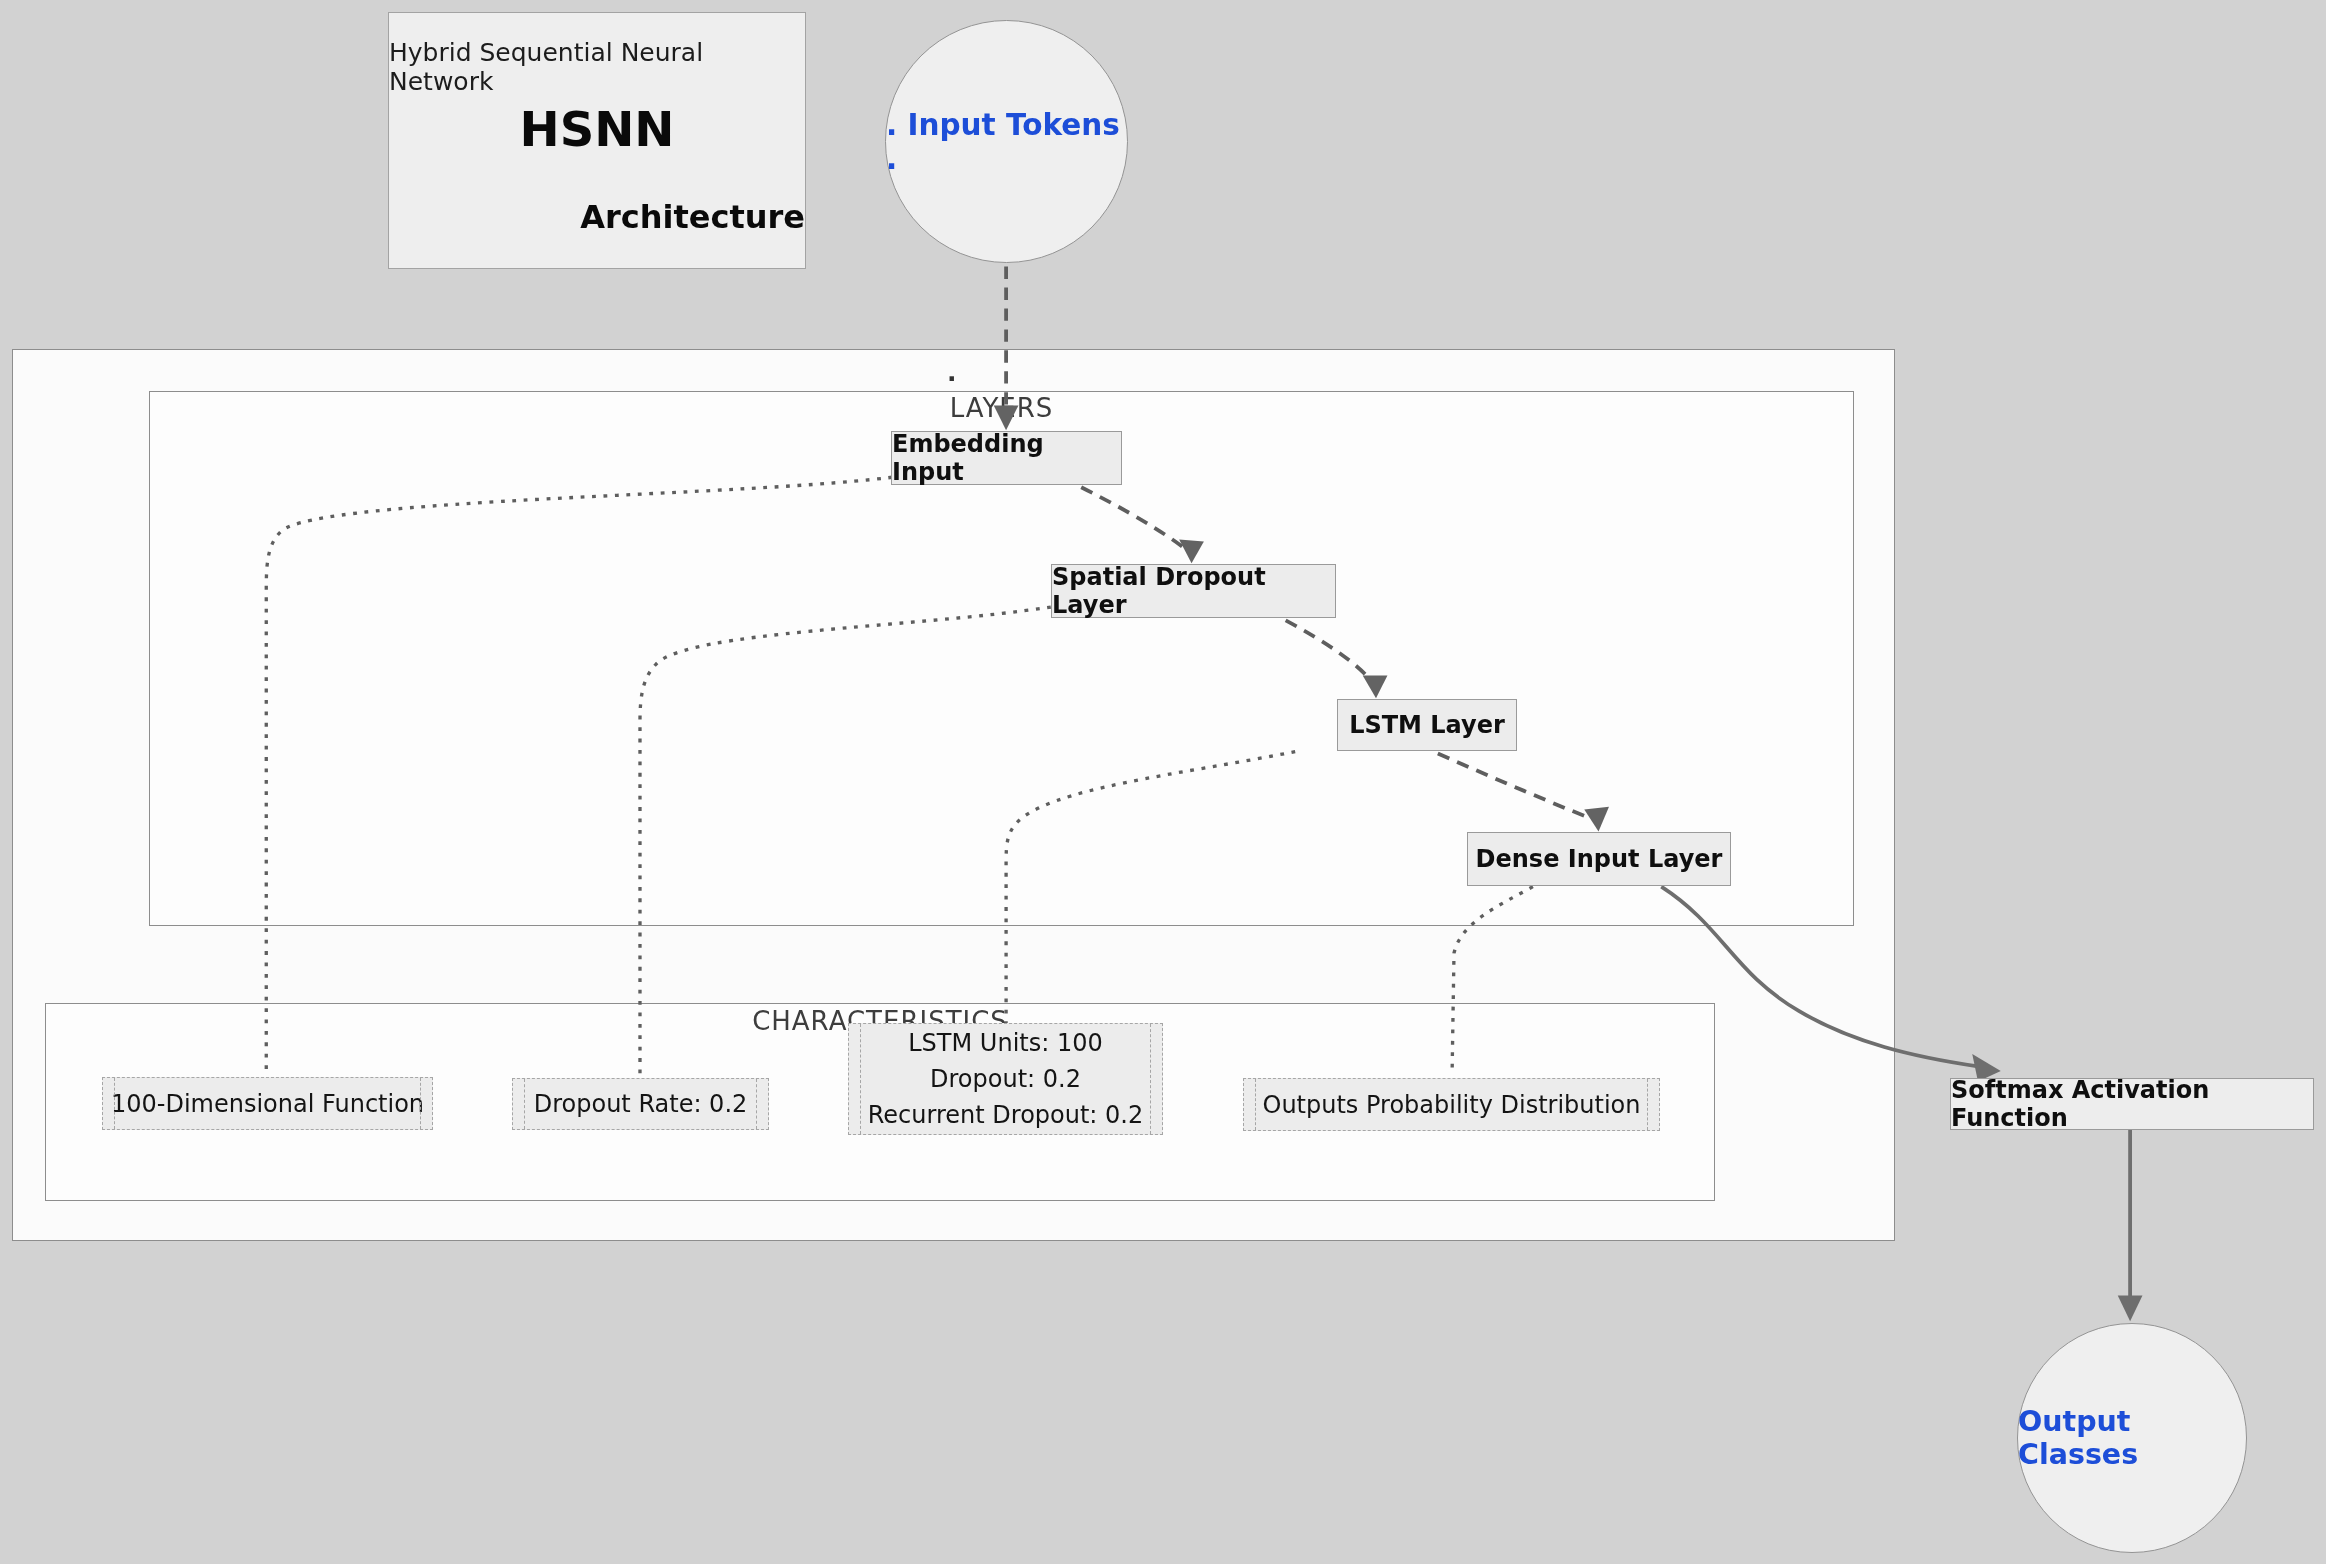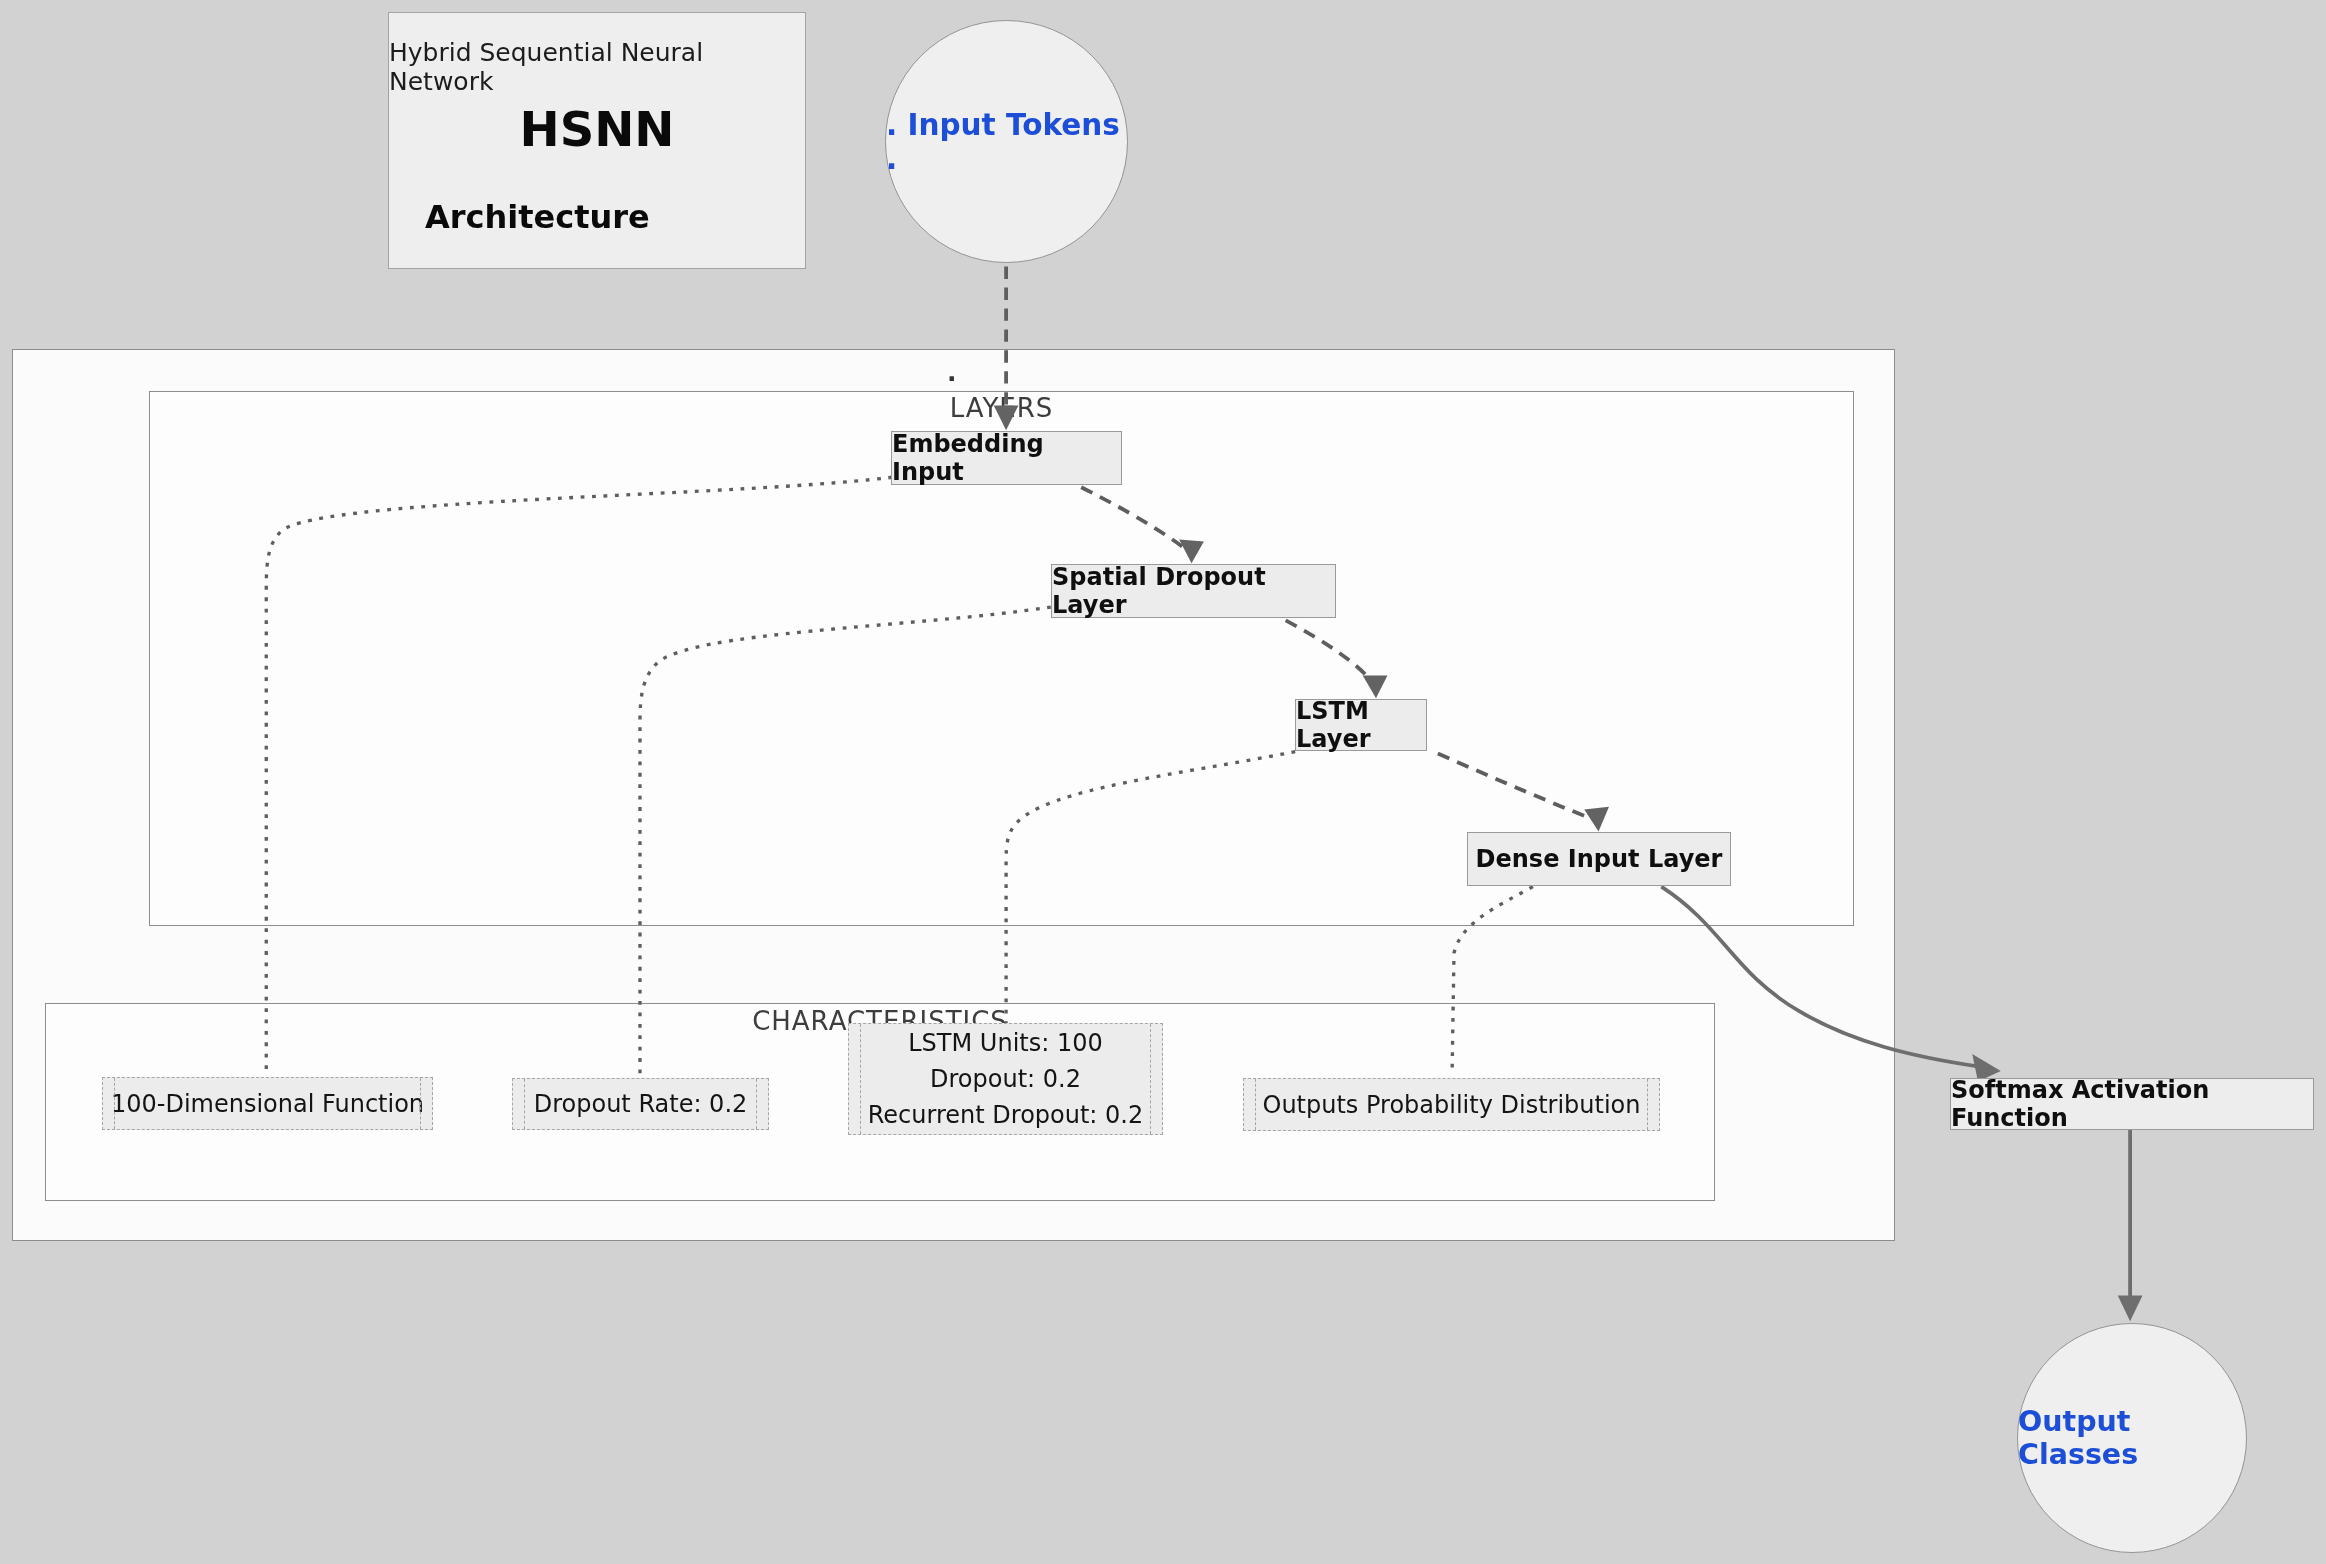--- a/index.html
+++ b/index.html
@@ -20,21 +20,21 @@
   .subroutine::before{left:11.4px;}
   .subroutine::after{right:11.4px;}
   
   .circle{position:absolute;border-radius:50%;background:#efefef;border:1.9px solid #949494;box-sizing:border-box;
         display:flex;align-items:center;justify-content:center;font-size:29.5px;font-weight:700;color:#1d4ed8;}
   
   .title-card{position:absolute;left:388px;top:12.4px;width:418px;height:257px;background:#eeeeee;
         border:1.9px solid #a3a3a3;box-sizing:border-box;}
   .title-card .l1{position:absolute;top:25px;width:100%;font-size:25px;font-weight:400;color:#1c1c1c;}
   .title-card .l2{position:absolute;top:88px;width:100%;text-align:center;font-size:48px;font-weight:700;color:#0a0a0a;}
-  .title-card .l3{position:absolute;top:185px;width:100%;text-align:left;font-size:32px;font-weight:700;color:#0a0a0a;margin-left:36px;}
+  .title-card .l3{position:absolute;top:185px;width:100%;text-align:right;font-size:32px;font-weight:700;color:#0a0a0a;}
   .stray-dot{position:absolute;left:947px;top:358px;font-size:25px;font-weight:700;color:#333;}
   svg.edges{position:absolute;left:0;top:0;width:2326px;height:1565px;pointer-events:none;}
 </style>
 </head>
 <body>
 
 <div id="canvas">
 
   <div class="group-box" style="left:12.4px;top:349px;width:1883px;height:892px;"></div>
 
@@ -84,21 +84,21 @@
   <div class="circle" style="left:885px;top:20px;width:243px;height:243px;">
     <span>. Input Tokens .</span>
   </div>
 
   <div class="node" style="left:891px;top:431px;width:231px;height:54px;">
     <span>Embedding Input</span>
   </div>
   <div class="node" style="left:1051px;top:564px;width:285px;height:54px;">
     <span>Spatial Dropout Layer</span>
   </div>
-  <div class="node" style="left:1295px;top:699px;width:132px;height:52px;">
+  <div class="node" style="left:1337px;top:699px;width:180px;height:52px;">
     <span>LSTM Layer</span>
   </div>
   <div class="node" style="left:1467px;top:832px;width:264px;height:54px;">
     <span>Dense Input Layer</span>
   </div>
 
   <div class="subroutine" style="left:102px;top:1077px;width:331px;height:53px;">
     <span>100-Dimensional Function</span>
   </div>
   <div class="subroutine" style="left:512px;top:1078px;width:257px;height:52px;">

